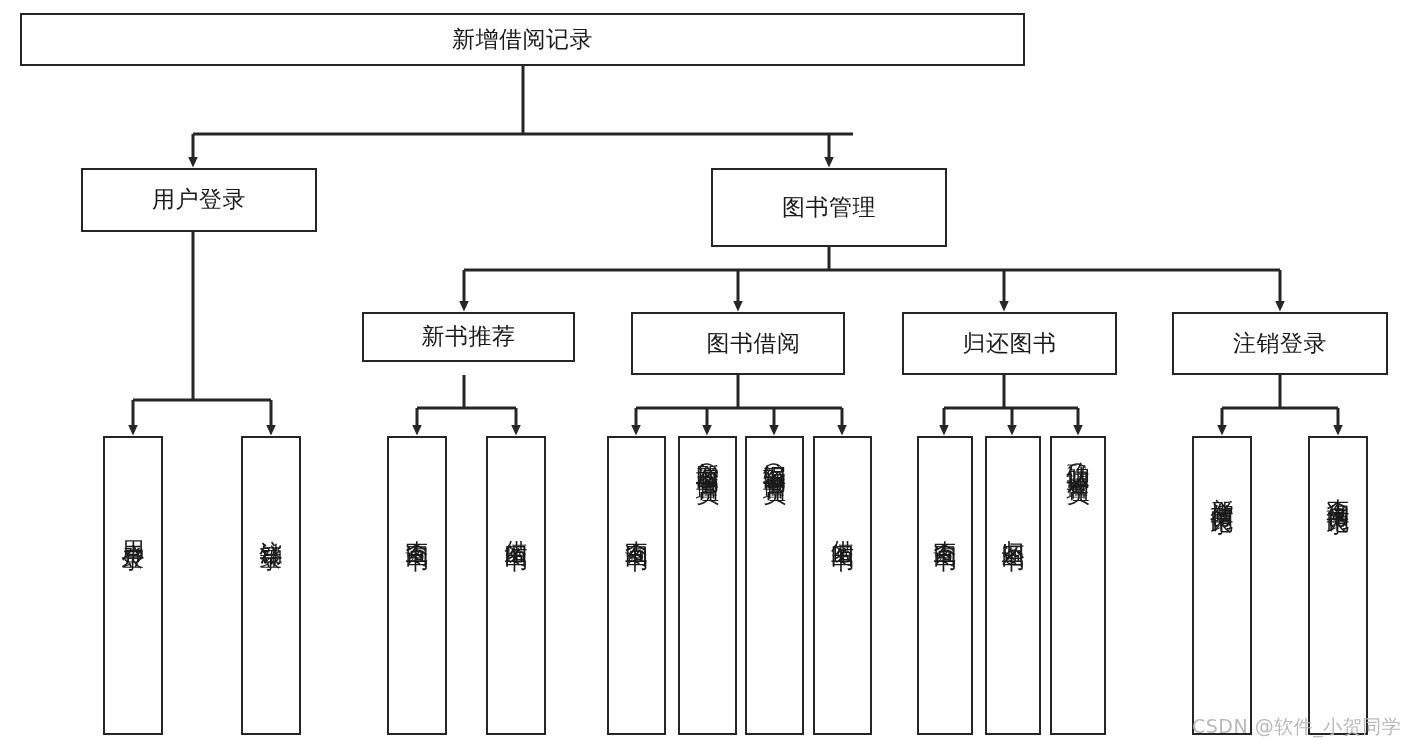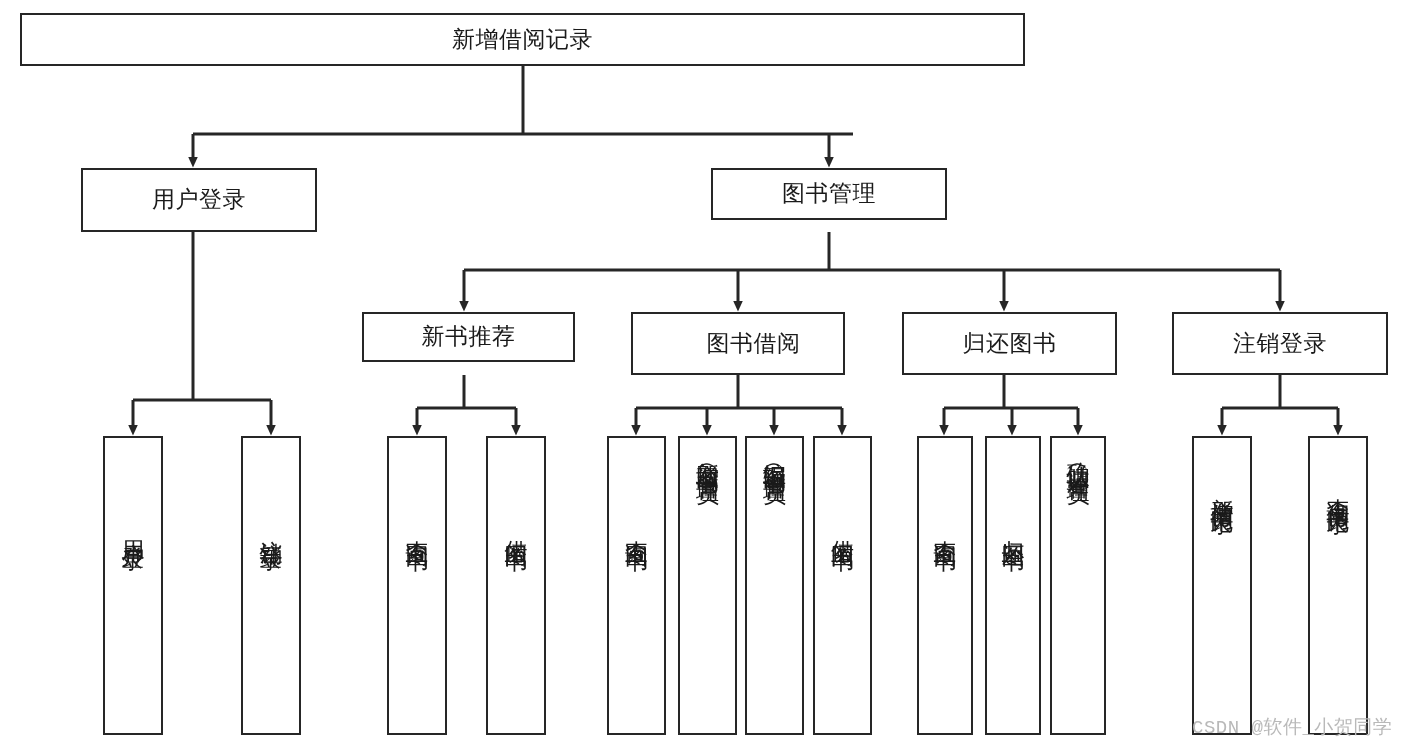--- a/index.html
+++ b/index.html
@@ -55,21 +55,20 @@
     font-size: 23px;
     letter-spacing: 3px;
     white-space: pre;
   }
   .watermark {
     position: absolute;
     color: #b9b9b9;
     font-size: 19px;
     white-space: nowrap;
     letter-spacing: 0.5px;
-    font-family: Liberation Mono, monospace;
   }
 </style>
 </head>
 <body>
 
 <div id="diagram-root">
 
   <svg id="edges-layer" viewBox="0 0 1405 747" width="1405" height="747">
     <defs>
       <marker id="arrowhead" markerWidth="11" markerHeight="11" refX="1.5" refY="5" orient="auto" markerUnits="userSpaceOnUse">
@@ -121,21 +120,21 @@
     </g>
   </svg>
 
   <div class="node h" style="left:20px; top:13px; width:1005px; height:53px;">
     <span class="node-label">新增借阅记录</span>
   </div>
 
   <div class="node h" style="left:81px; top:168px; width:236px; height:64px;">
     <span class="node-label">用户登录</span>
   </div>
-  <div class="node h" style="left:711px; top:168px; width:236px; height:52px;">
+  <div class="node h" style="left:711px; top:168px; width:236px; height:79px;">
     <span class="node-label">图书管理</span>
   </div>
 
   <div class="node h" style="left:362px; top:312px; width:213px; height:50px;">
     <span class="node-label">新书推荐</span>
   </div>
   <div class="node h" style="left:631px; top:312px; width:214px; height:63px;padding-left:31px;">
     <span class="node-label">图书借阅</span>
   </div>
   <div class="node h" style="left:902px; top:312px; width:215px; height:63px;">

